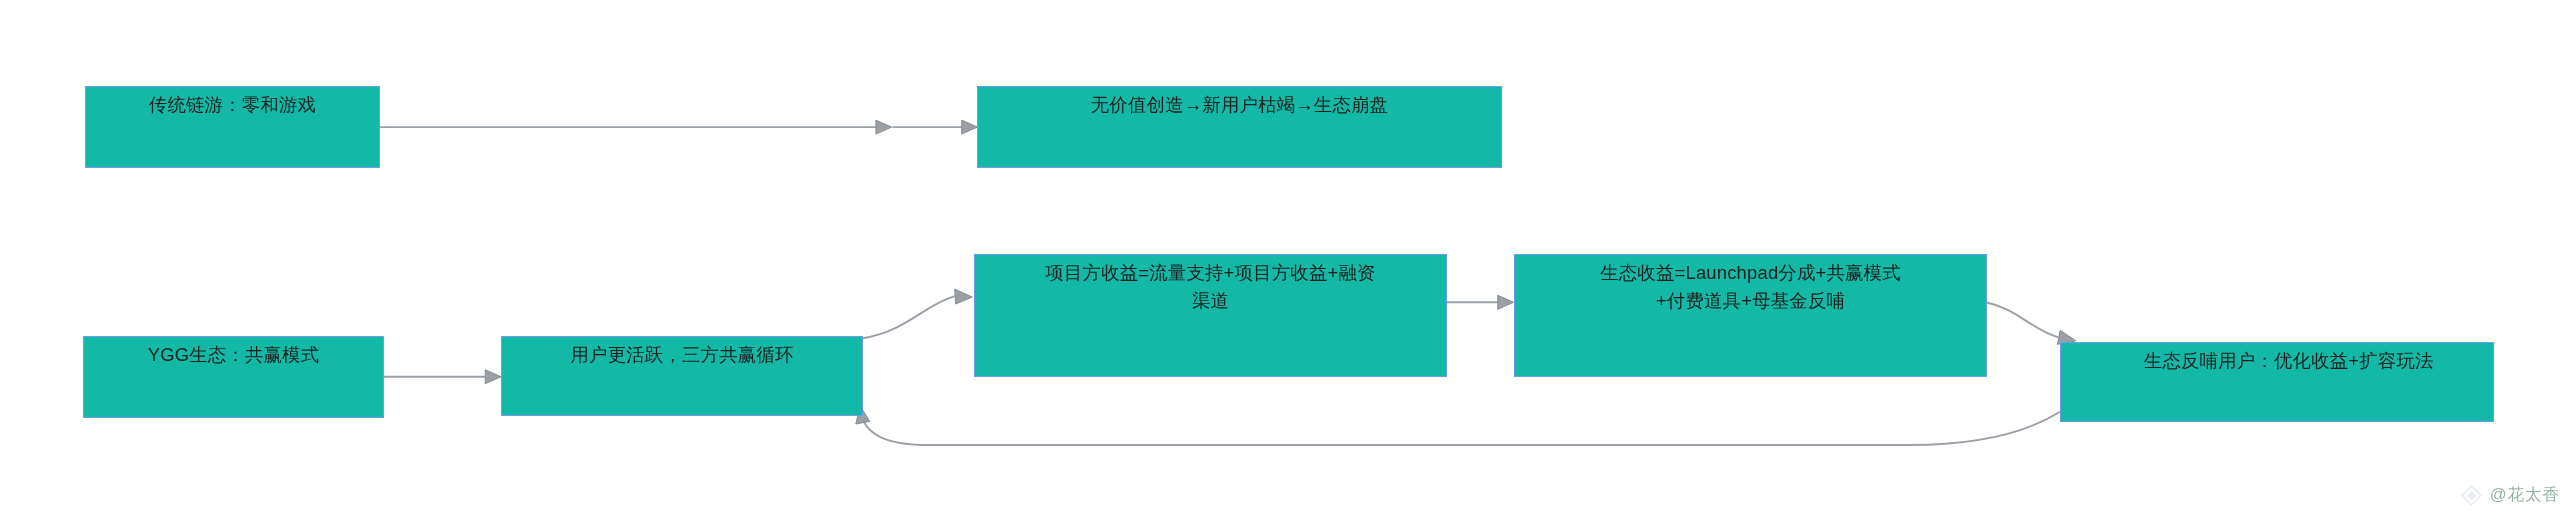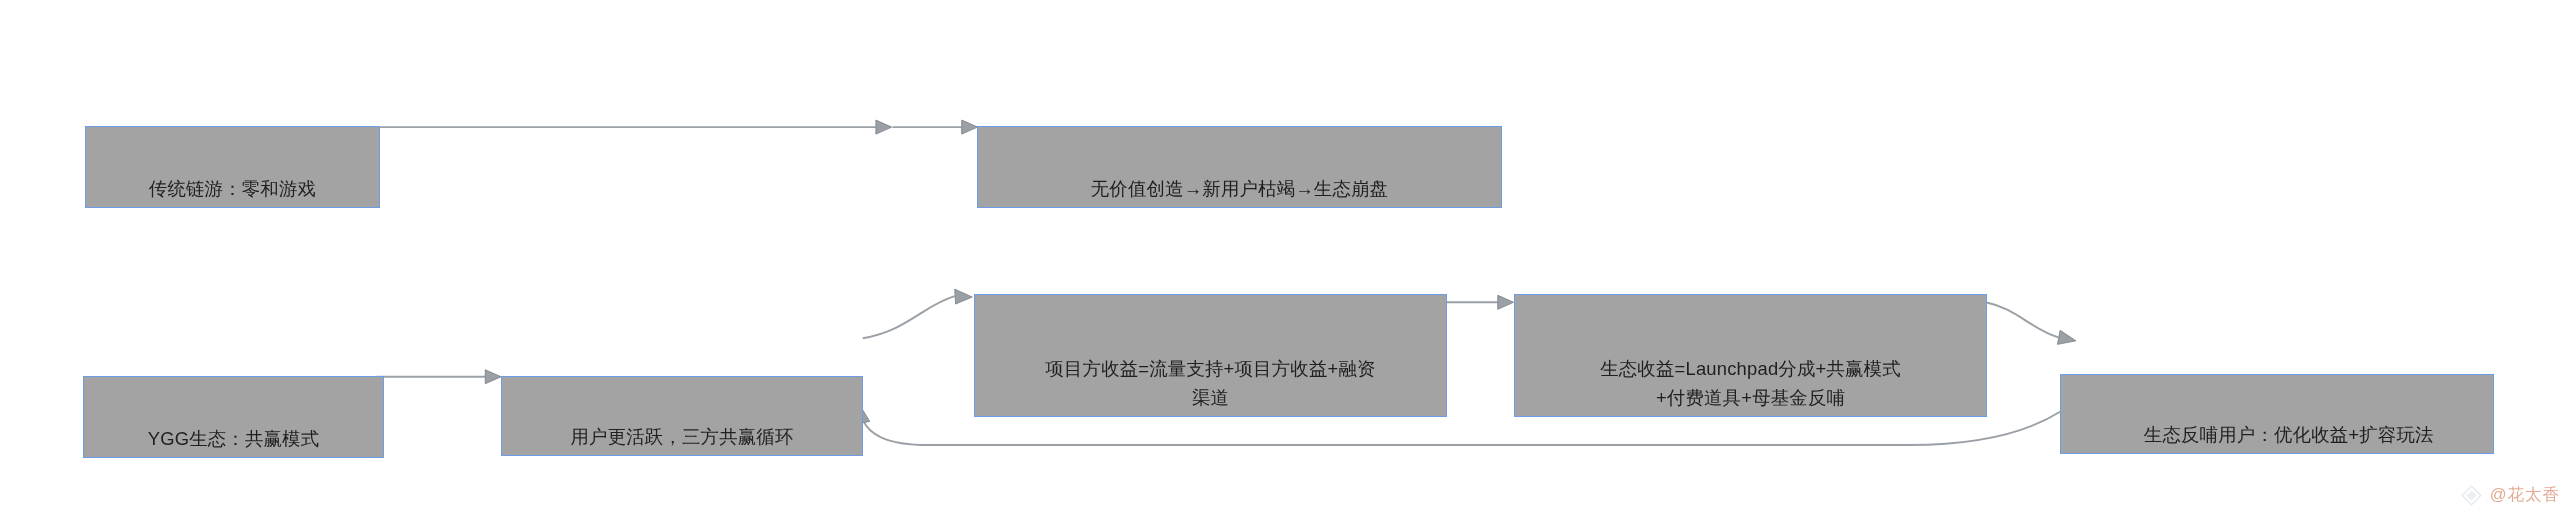--- a/index.html
+++ b/index.html
@@ -11,33 +11,32 @@
     position: relative;
     width: 2576px;
     height: 517px;
     background: #ffffff;
     overflow: hidden;
     font-family: "Liberation Sans", "DejaVu Sans", sans-serif;
   }
   .node {
     position: absolute;
     box-sizing: border-box;
-    background: #a3a3a3;
+    background: #14b8a6;
     border: 1.8px solid #6c9ee8;
     display: flex;
-    align-items: flex-end;
+    align-items: flex-start;
     justify-content: center;
     text-align: center;
     color: #1f1f1f;
     font-size: 18.4px;
     line-height: 1.55;
     letter-spacing: 0.2px;
     padding: 3.5px 10.5px;
     white-space: pre-line;
-    margin-top: 40px;
   }
   svg.edges {
     position: absolute;
     left: 0;
     top: 0;
     width: 2576px;
     height: 517px;
     pointer-events: none;
   }
   .edge-path {
@@ -61,21 +60,21 @@
     color: #b9c4d4;
     font-size: 16.6px;
     user-select: none;
   }
   .watermark .wm-logo {
     width: 23px;
     height: 23px;
     display: inline-block;
   }
   .watermark .wm-text {
-    color: #c2410c;
+    color: #14532d;
     letter-spacing: 0.9px;
   }
 </style>
 </head>
 <body>
 
 <div id="canvas">
 
   <svg class="edges" viewBox="0 0 2941 590">
 
@@ -135,21 +134,21 @@
   <div class="node" style="left:974px; top:254px; width:473px; height:123px;">
     <span>项目方收益=流量支持+项目方收益+融资
 渠道</span>
   </div>
 
   <div class="node" style="left:1514px; top:254px; width:473px; height:123px;">
     <span>生态收益=Launchpad分成+共赢模式
 +付费道具+母基金反哺</span>
   </div>
 
-  <div class="node" style="left:2060px; top:334px; width:434px; height:80px;padding-left:34px;">
+  <div class="node" style="left:2060px; top:342px; width:434px; height:80px;padding-left:34px;">
     <span>生态反哺用户：优化收益+扩容玩法</span>
   </div>
 
   <div class="watermark">
     <span class="wm-logo">
       <svg viewBox="0 0 32 32" width="23" height="23" aria-hidden="true">
         <path d="M16 3 L29 16 L16 29 L3 16 Z" fill="none" stroke="#c3cddb" stroke-width="1.8"></path>
         <path d="M16 9 L23 16 L16 23 L9 16 Z" fill="#c3cddb" opacity="0.75"></path>
       </svg>
     </span>

